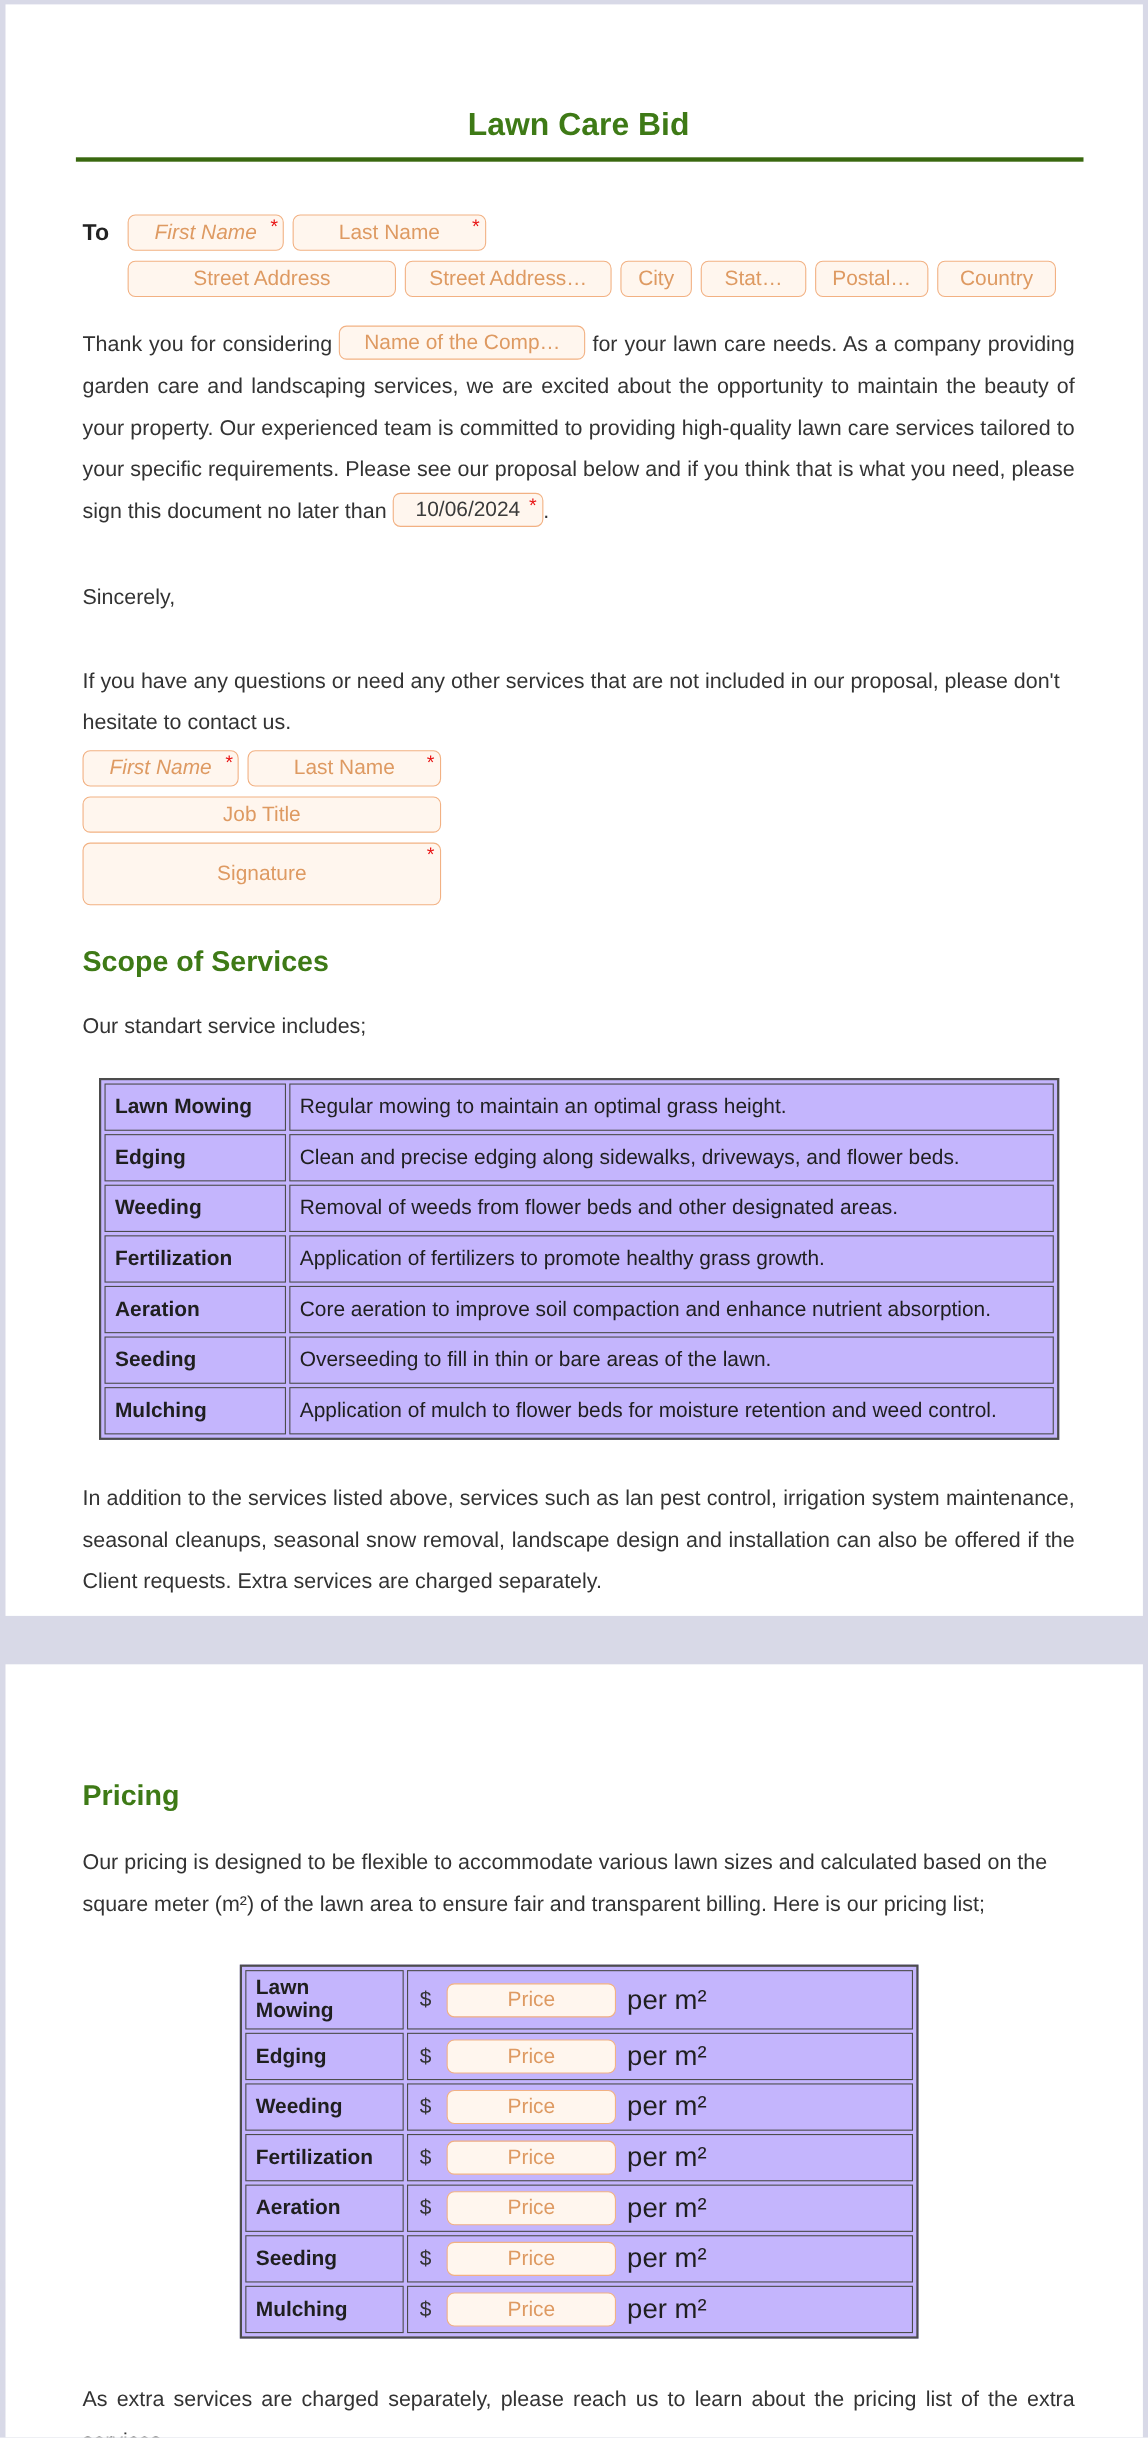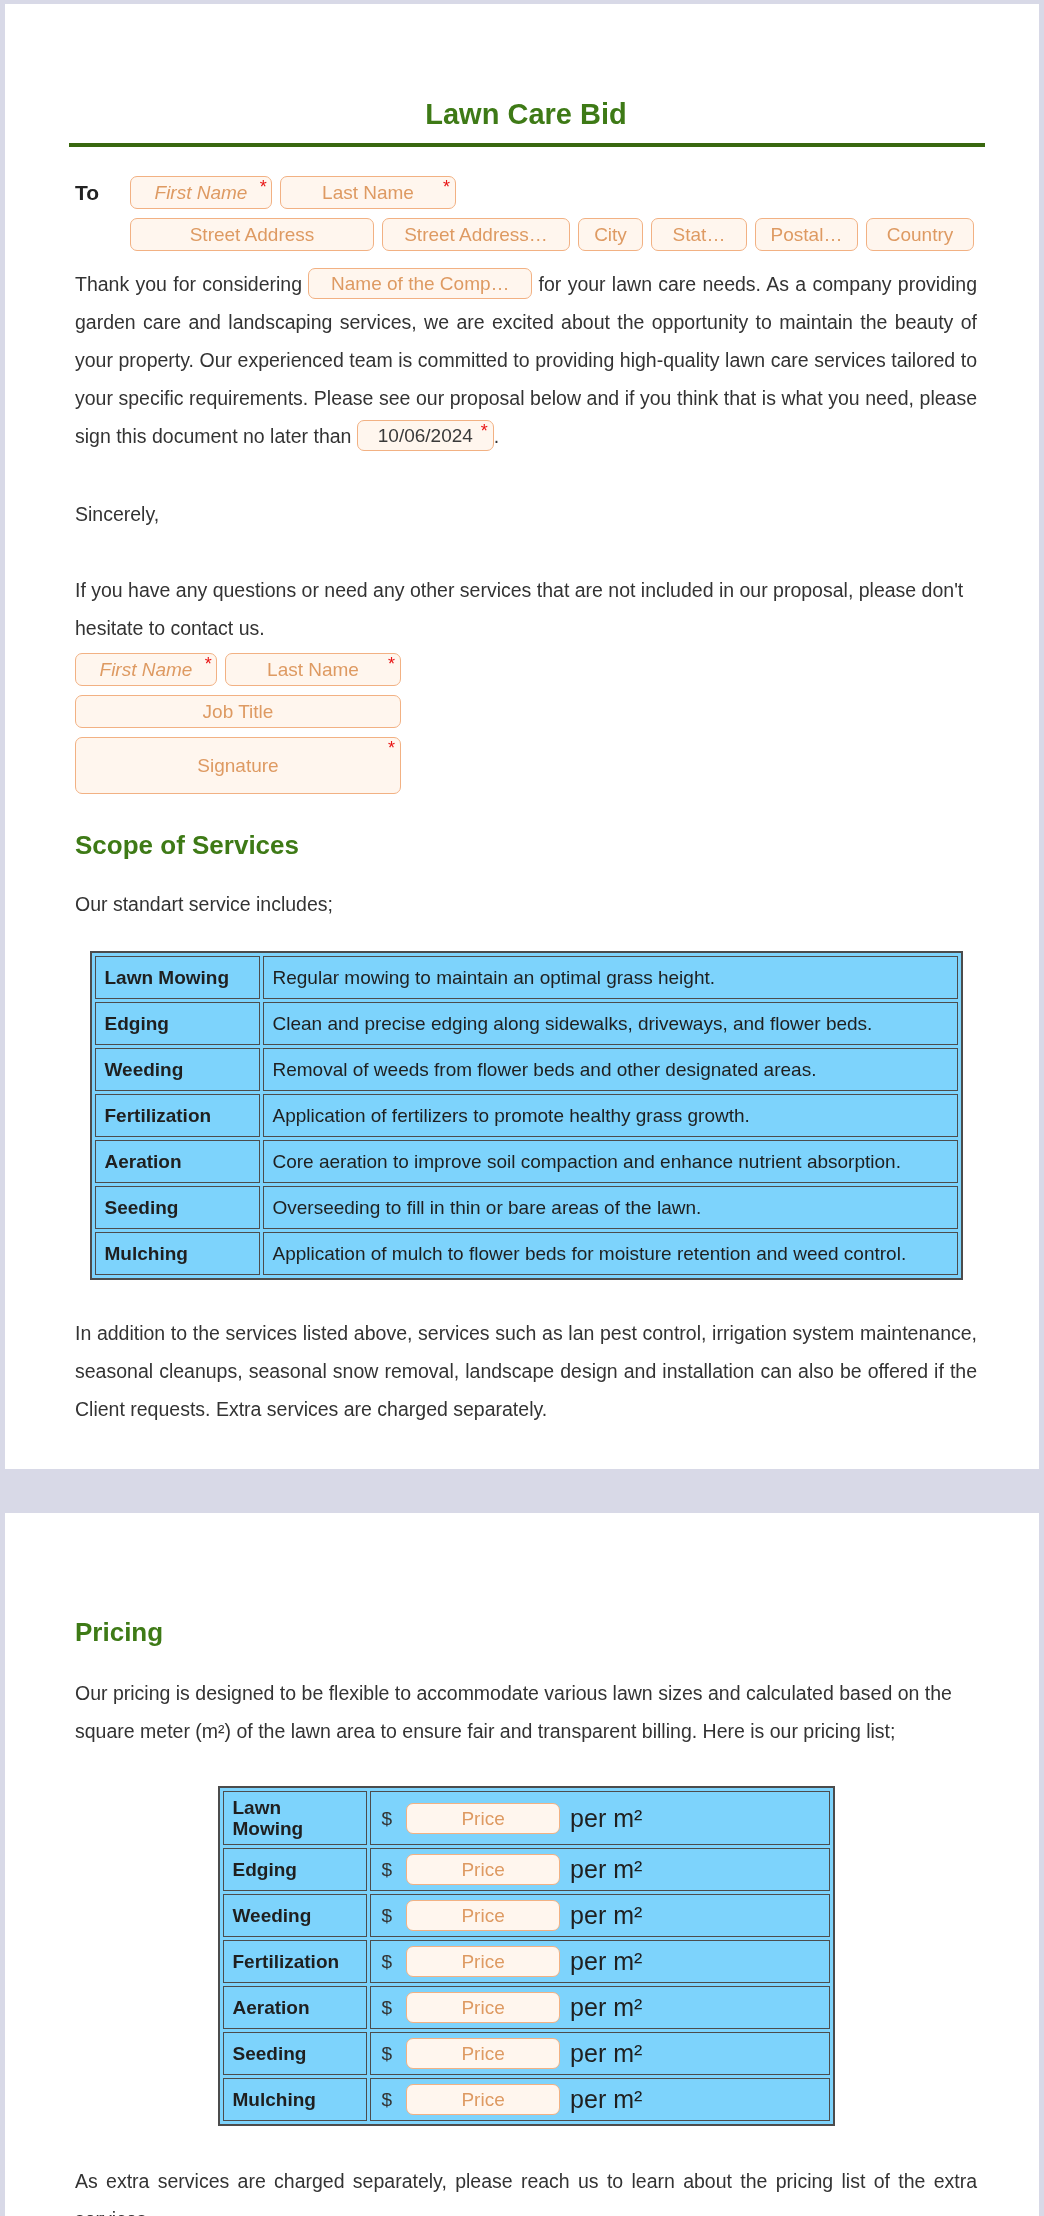--- a/index.html
+++ b/index.html
@@ -17,21 +17,21 @@
   }
   .page-1 { margin-top: 4px; height: 1465px; overflow: hidden; }
   .page-2 { margin-top: 44px; height: 703px; overflow: hidden; padding-top: 104px; }
 
   .title {
     color: #3e7a16; font-size: 29px; font-weight: bold;
     text-align: center; margin: 0; padding-top: 94px;
   }
   .rule { height: 4px; background: #39680f; border: none; margin: 12px -8px 0 -6px; }
 
-  .to-block { display: flex; margin-top: 29px; gap: 14px; }
+  .to-block { display: flex; margin-top: 48px; }
   .to-label { font-size: 21px; font-weight: bold; color: #222; width: 41px; padding-top: 5px; }
   .fields-rows { display: flex; flex-direction: column; gap: 9px; }
   .frow { display: flex; gap: 8px; }
 
   .field {
     position: relative;
     display: inline-flex; align-items: center; justify-content: center;
     height: 33px; padding: 0 9px;
     background: #fff6ee;
     border: 1px solid #f2b183; border-radius: 7px;
@@ -50,41 +50,41 @@
   .f-street2 { width: 188px; text-align: right; }
   .f-city    { width: 65px; }
   .f-state   { width: 96px; }
   .f-postal  { width: 103px; }
   .f-country { width: 108px; }
   .f-job     { width: 326px; }
   .f-sign    { width: 326px; height: 57px; }
 
   .para { font-size: 19.5px; line-height: 38px; color: #333; margin: 0; }
   .justify { text-align: justify; }
-  .p-intro { margin-top: 14px; }
+  .p-intro { margin-top: 24px; }
   .inline-field { vertical-align: middle; position: relative; top: -2px; }
   .company-field { width: 224px; height: 31px; }
   .date-field { width: 137px; height: 31px; }
   .date-field .value { color: #3a3a3a; }
 
   .p-questions { margin-top: 38px; }
   .p-sincerely { margin-top: 40px; }
   .closing-fields { display: flex; flex-direction: column; gap: 9px; margin-top: 6px; }
 
   .section-heading { color: #3e7a16; font-size: 26px; font-weight: bold; margin: 0; }
   .h-scope { margin-top: 36px; }
   .p-standard { margin-top: 24px; }
 
   .table-wrap { display: flex; justify-content: center; }
   .services-wrap { margin-top: 28px; }
   .pricing-wrap { margin-top: 36px; }
 
   table.doc-table {
     border-collapse: separate; border-spacing: 3px;
-    border: 2px solid #4c4c4c; background: #7dd3fc;
+    border: 2px solid #4c4c4c; background: #c4b5fd;
   }
   .doc-table td {
     border: 1px solid #4c4c4c;
     font-size: 19px; line-height: 21px; color: #1f1f1f;
     padding: 10px 9px; vertical-align: middle;
   }
   .services-table { width: 873px; }
   .svc-name { font-weight: bold; width: 165px; }
 
   .p-extra { margin-top: 34px; }

